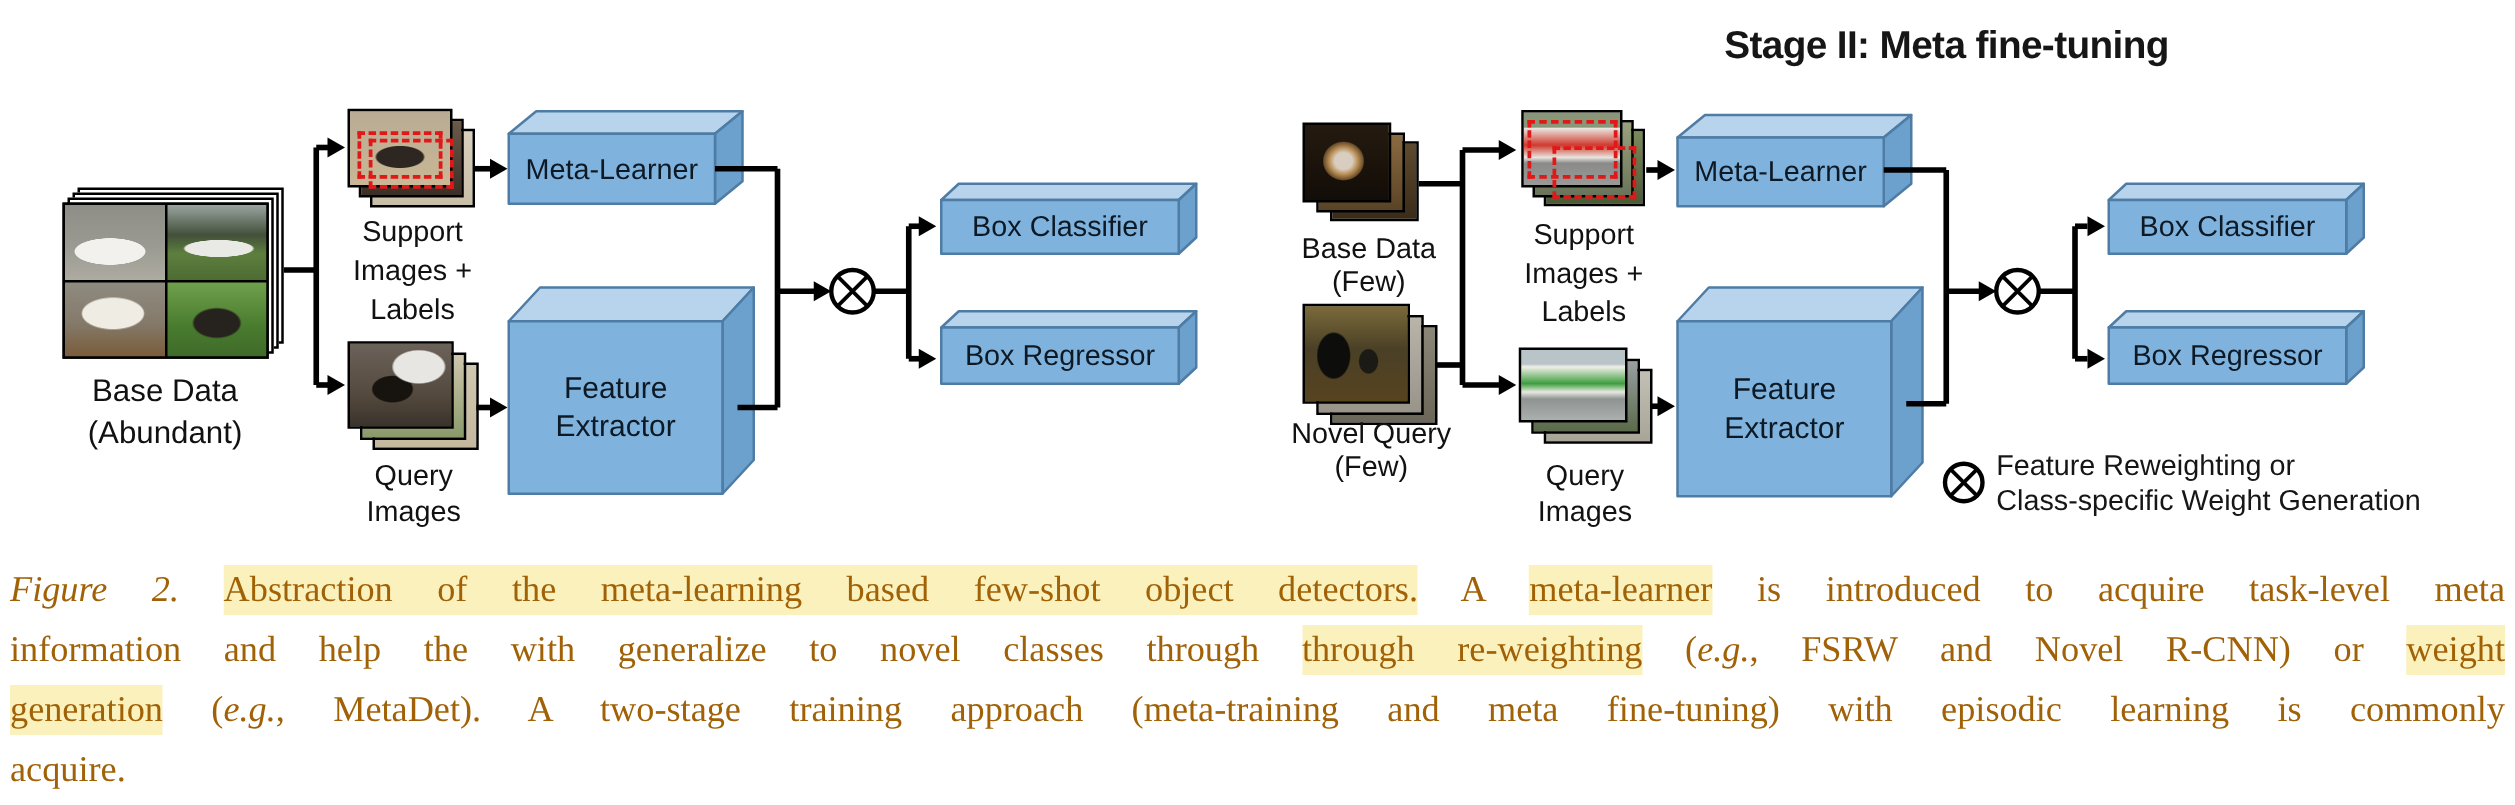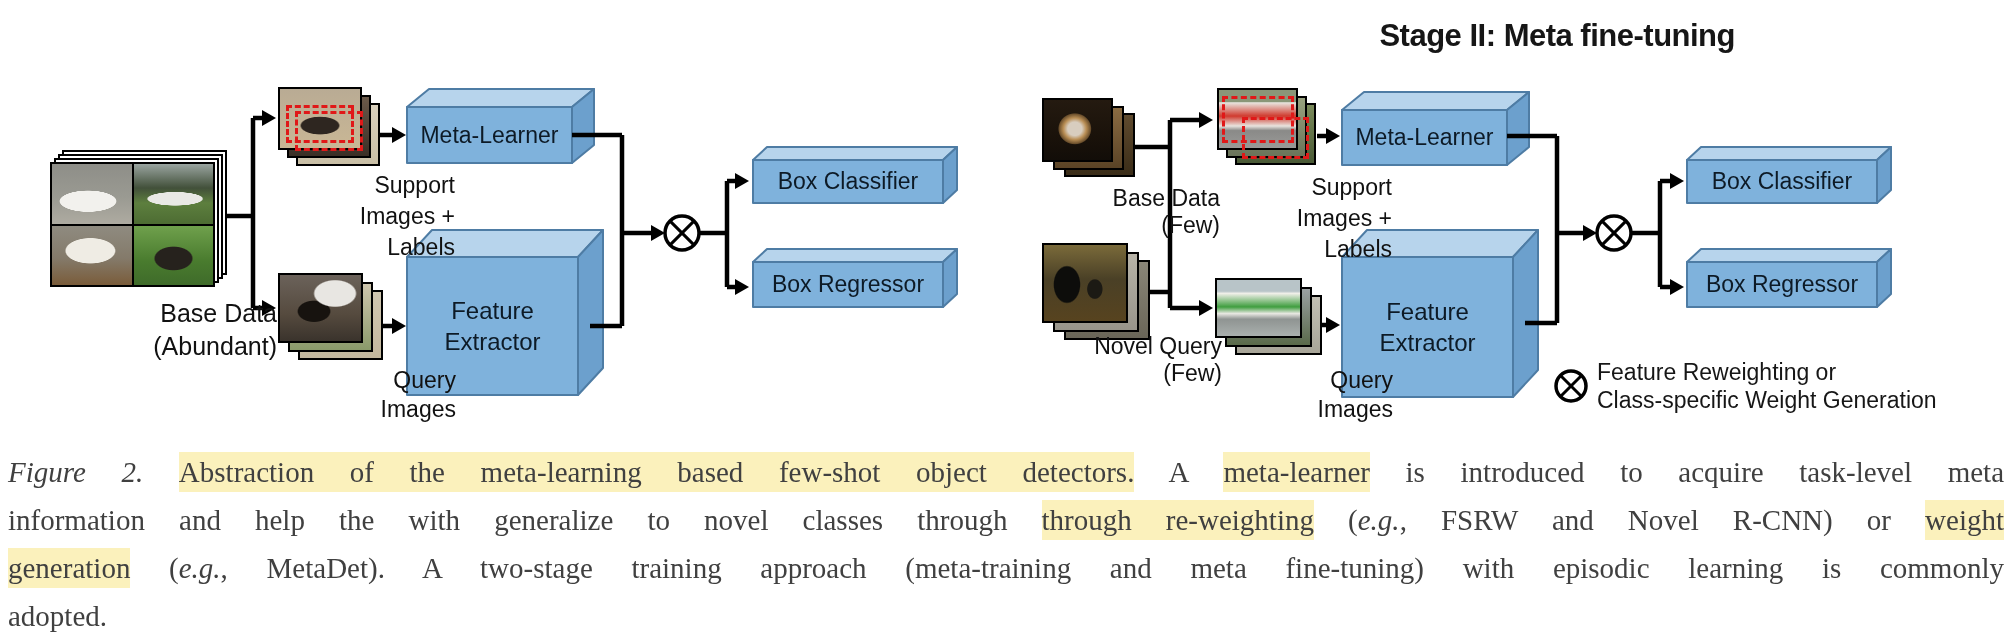--- a/index.html
+++ b/index.html
@@ -8,38 +8,38 @@
   .canvas{position:absolute;left:0;top:0;width:2012px;height:644px;}
   svg.geom{position:absolute;left:0;top:0;z-index:1;}
   .f-front{fill:var(--box-front);stroke:var(--box-border);stroke-width:2;stroke-linejoin:round;}
   .f-top{fill:var(--box-top);stroke:var(--box-border);stroke-width:2;stroke-linejoin:round;}
   .f-side{fill:var(--box-side);stroke:var(--box-border);stroke-width:2;stroke-linejoin:round;}
   .wire{stroke:#000;stroke-width:4.5;fill:none;}
   .head{fill:#000;stroke:none;}
   .opc{fill:#fff;stroke:#000;stroke-width:3.5;}
   .opx{stroke:#000;stroke-width:3;}
 
-  .label{position:absolute;z-index:3;text-align:right;white-space:pre-line;
-         font-size:23px;line-height:30px;color:#111;padding-left:45px;}
+  .label{position:absolute;z-index:3;text-align:center;white-space:pre-line;
+         font-size:23px;line-height:30px;color:#111;}
   .boxlabel{position:absolute;z-index:3;display:flex;align-items:center;justify-content:center;
          text-align:center;white-space:pre-line;font-size:23px;line-height:31px;color:#0d1a26;}
   .title{position:absolute;z-index:3;text-align:center;font-size:31px;font-weight:bold;
          letter-spacing:-0.5px;color:#161616;}
   .legend{position:absolute;z-index:3;font-size:23px;line-height:28px;white-space:pre-line;color:#161616;}
 
   .stack{position:absolute;z-index:2;}
   .layer{position:absolute;border:2px solid #000;box-sizing:border-box;}
   .mainimg{position:absolute;border:2px solid #000;box-sizing:border-box;}
   .redbox{position:absolute;border:3px dashed var(--annot-red);box-sizing:border-box;z-index:4;}
   .collage{display:grid;grid-template-columns:1fr 1fr;grid-template-rows:1fr 1fr;
            gap:2px;background:#000;}
   .cell{width:100%;height:100%;}
 
   .caption{position:absolute;left:8px;top:448px;width:1996px;z-index:3;
-           font-family:"Liberation Serif",serif;font-size:29px;color:#404040;}
+           font-family:"Liberation Serif",serif;font-size:29px;color:#a16207;}
   .capline{height:48px;line-height:48px;text-align:justify;text-align-last:justify;white-space:nowrap;}
   .capline.last{text-align:left;text-align-last:left;}
   .hl{background:var(--highlight);padding:4px 0;}
   .it{font-style:italic;}
 </style>
 </head>
 <body>
 
 <div class="canvas">
 
@@ -212,16 +212,16 @@
   <div class="boxlabel" style="left:1687px;top:160px;width:190px;height:43px;">Box Classifier</div>
   <div class="boxlabel" style="left:1687px;top:262px;width:190px;height:45px;">Box Regressor</div>
 
   <div class="legend" style="left:1597px;top:358px;width:420px;">Feature Reweighting or
 Class-specific Weight Generation</div>
 
   <div class="caption" id="caption">
       <div class="capline"><span class="it">Figure 2. </span><span class="hl">Abstraction of the meta-learning based few-shot object detectors.</span><span>  A </span><span class="hl">meta-learner</span><span> is introduced to acquire task-level meta</span></div>
       <div class="capline"><span>information and help the with generalize to novel classes through </span><span class="hl">through re-weighting</span><span> (</span><span class="it">e.g.</span><span>, FSRW and Novel R-CNN) or </span><span class="hl">weight</span></div>
       <div class="capline"><span class="hl">generation</span><span> (</span><span class="it">e.g.</span><span>, MetaDet).  A two-stage training approach (meta-training and meta fine-tuning) with episodic learning is commonly</span></div>
-      <div class="capline last"><span>adopted.</span></div>
+      <div class="capline last"><span>acquire.</span></div>
     </div>
 
 </div>
 
 </body></html>

